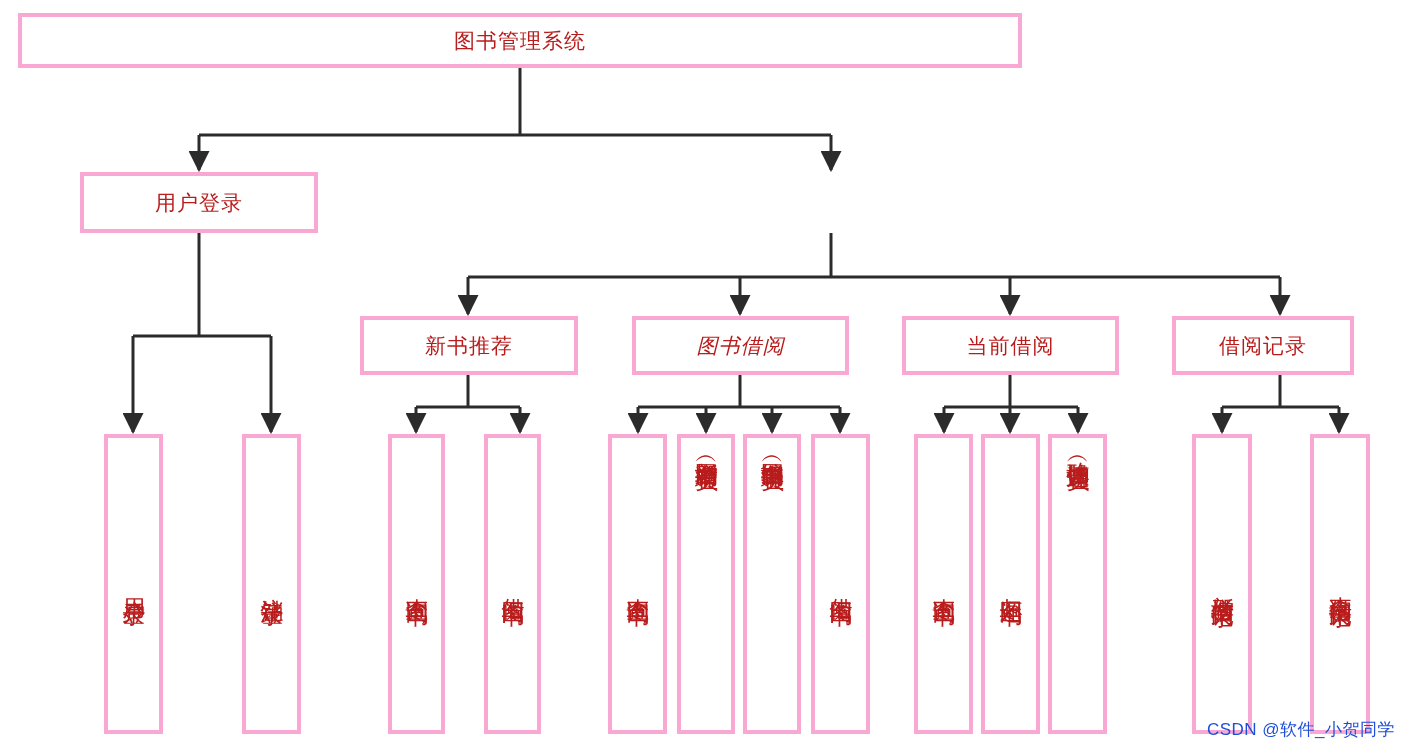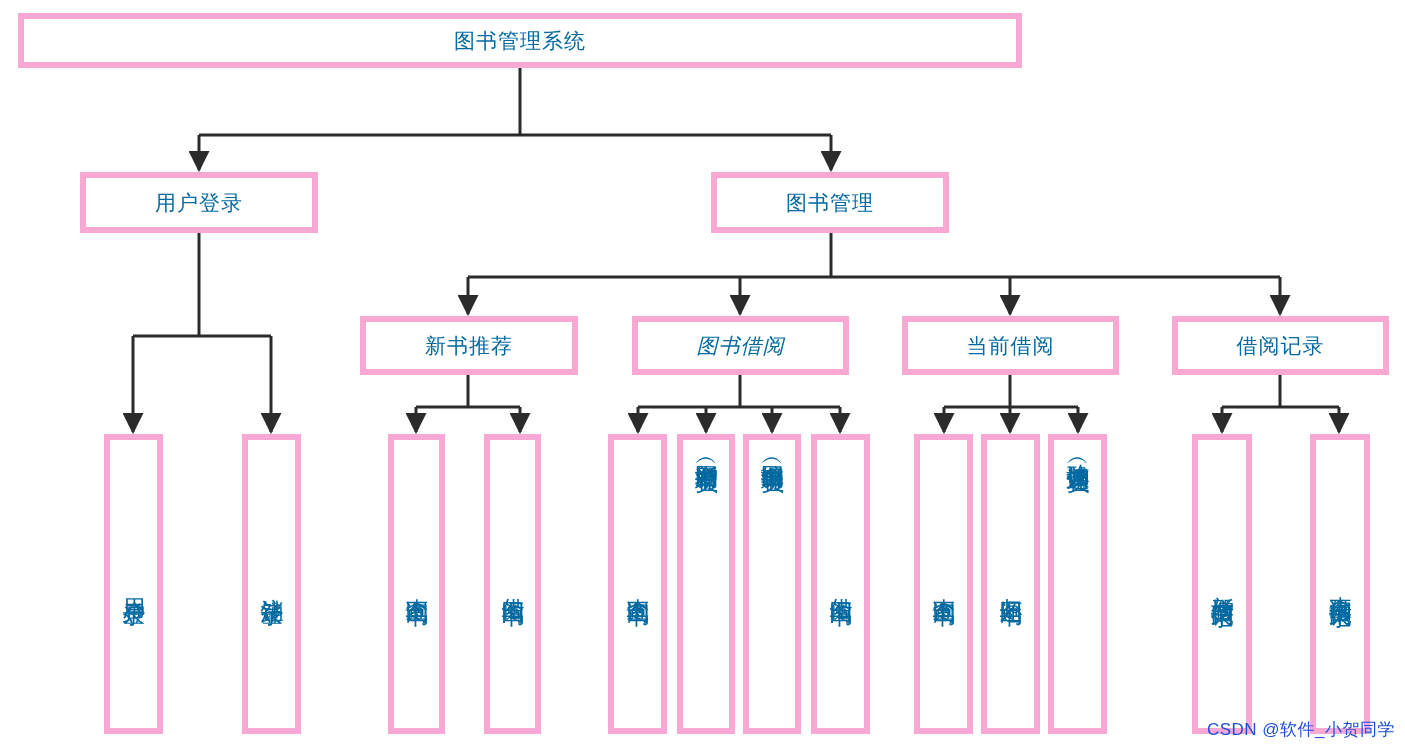--- a/index.html
+++ b/index.html
@@ -18,26 +18,26 @@
   svg#wires {
     position: absolute;
     left: 0;
     top: 0;
     width: 1405px;
     height: 747px;
   }
   .node {
     position: absolute;
     box-sizing: border-box;
-    border: 6px solid #f9a8d4;
+    border: 4px solid #f9a8d4;
     background: #ffffff;
     display: flex;
     align-items: center;
     justify-content: center;
-    color: #0369a1;
+    color: #b91c1c;
   }
   .node.horiz .label {
     writing-mode: horizontal-tb;
     font-size: 21px;
     line-height: 1.1;
     letter-spacing: 1px;
     white-space: nowrap;
   }
   .node.vert {
     align-items: flex-start;
@@ -127,34 +127,31 @@
     </g>
   </svg>
 
   <div class="node horiz" style="left:18px; top:13px; width:1004px; height:55px;">
     <span class="label">图书管理系统</span>
   </div>
 
   <div class="node horiz" style="left:80px; top:172px; width:238px; height:61px;">
     <span class="label">用户登录</span>
   </div>
-  <div class="node horiz" style="left:711px; top:172px; width:238px; height:61px;">
-    <span class="label">图书管理</span>
-  </div>
 
   <div class="node horiz" style="left:360px; top:316px; width:218px; height:59px;">
     <span class="label">新书推荐</span>
   </div>
   <div class="node horiz" style="left:632px; top:316px; width:217px; height:59px;font-style:italic;">
     <span class="label">图书借阅</span>
   </div>
   <div class="node horiz" style="left:902px; top:316px; width:217px; height:59px;">
     <span class="label">当前借阅</span>
   </div>
-  <div class="node horiz" style="left:1172px; top:316px; width:217px; height:59px;">
+  <div class="node horiz" style="left:1172px; top:316px; width:182px; height:59px;">
     <span class="label">借阅记录</span>
   </div>
 
   <div class="node vert center" style="left:104px; top:434px; width:59px; height:300px;">
     <span class="label">用户登录</span>
   </div>
   <div class="node vert center" style="left:242px; top:434px; width:59px; height:300px;">
     <span class="label">注销登录</span>
   </div>
 

